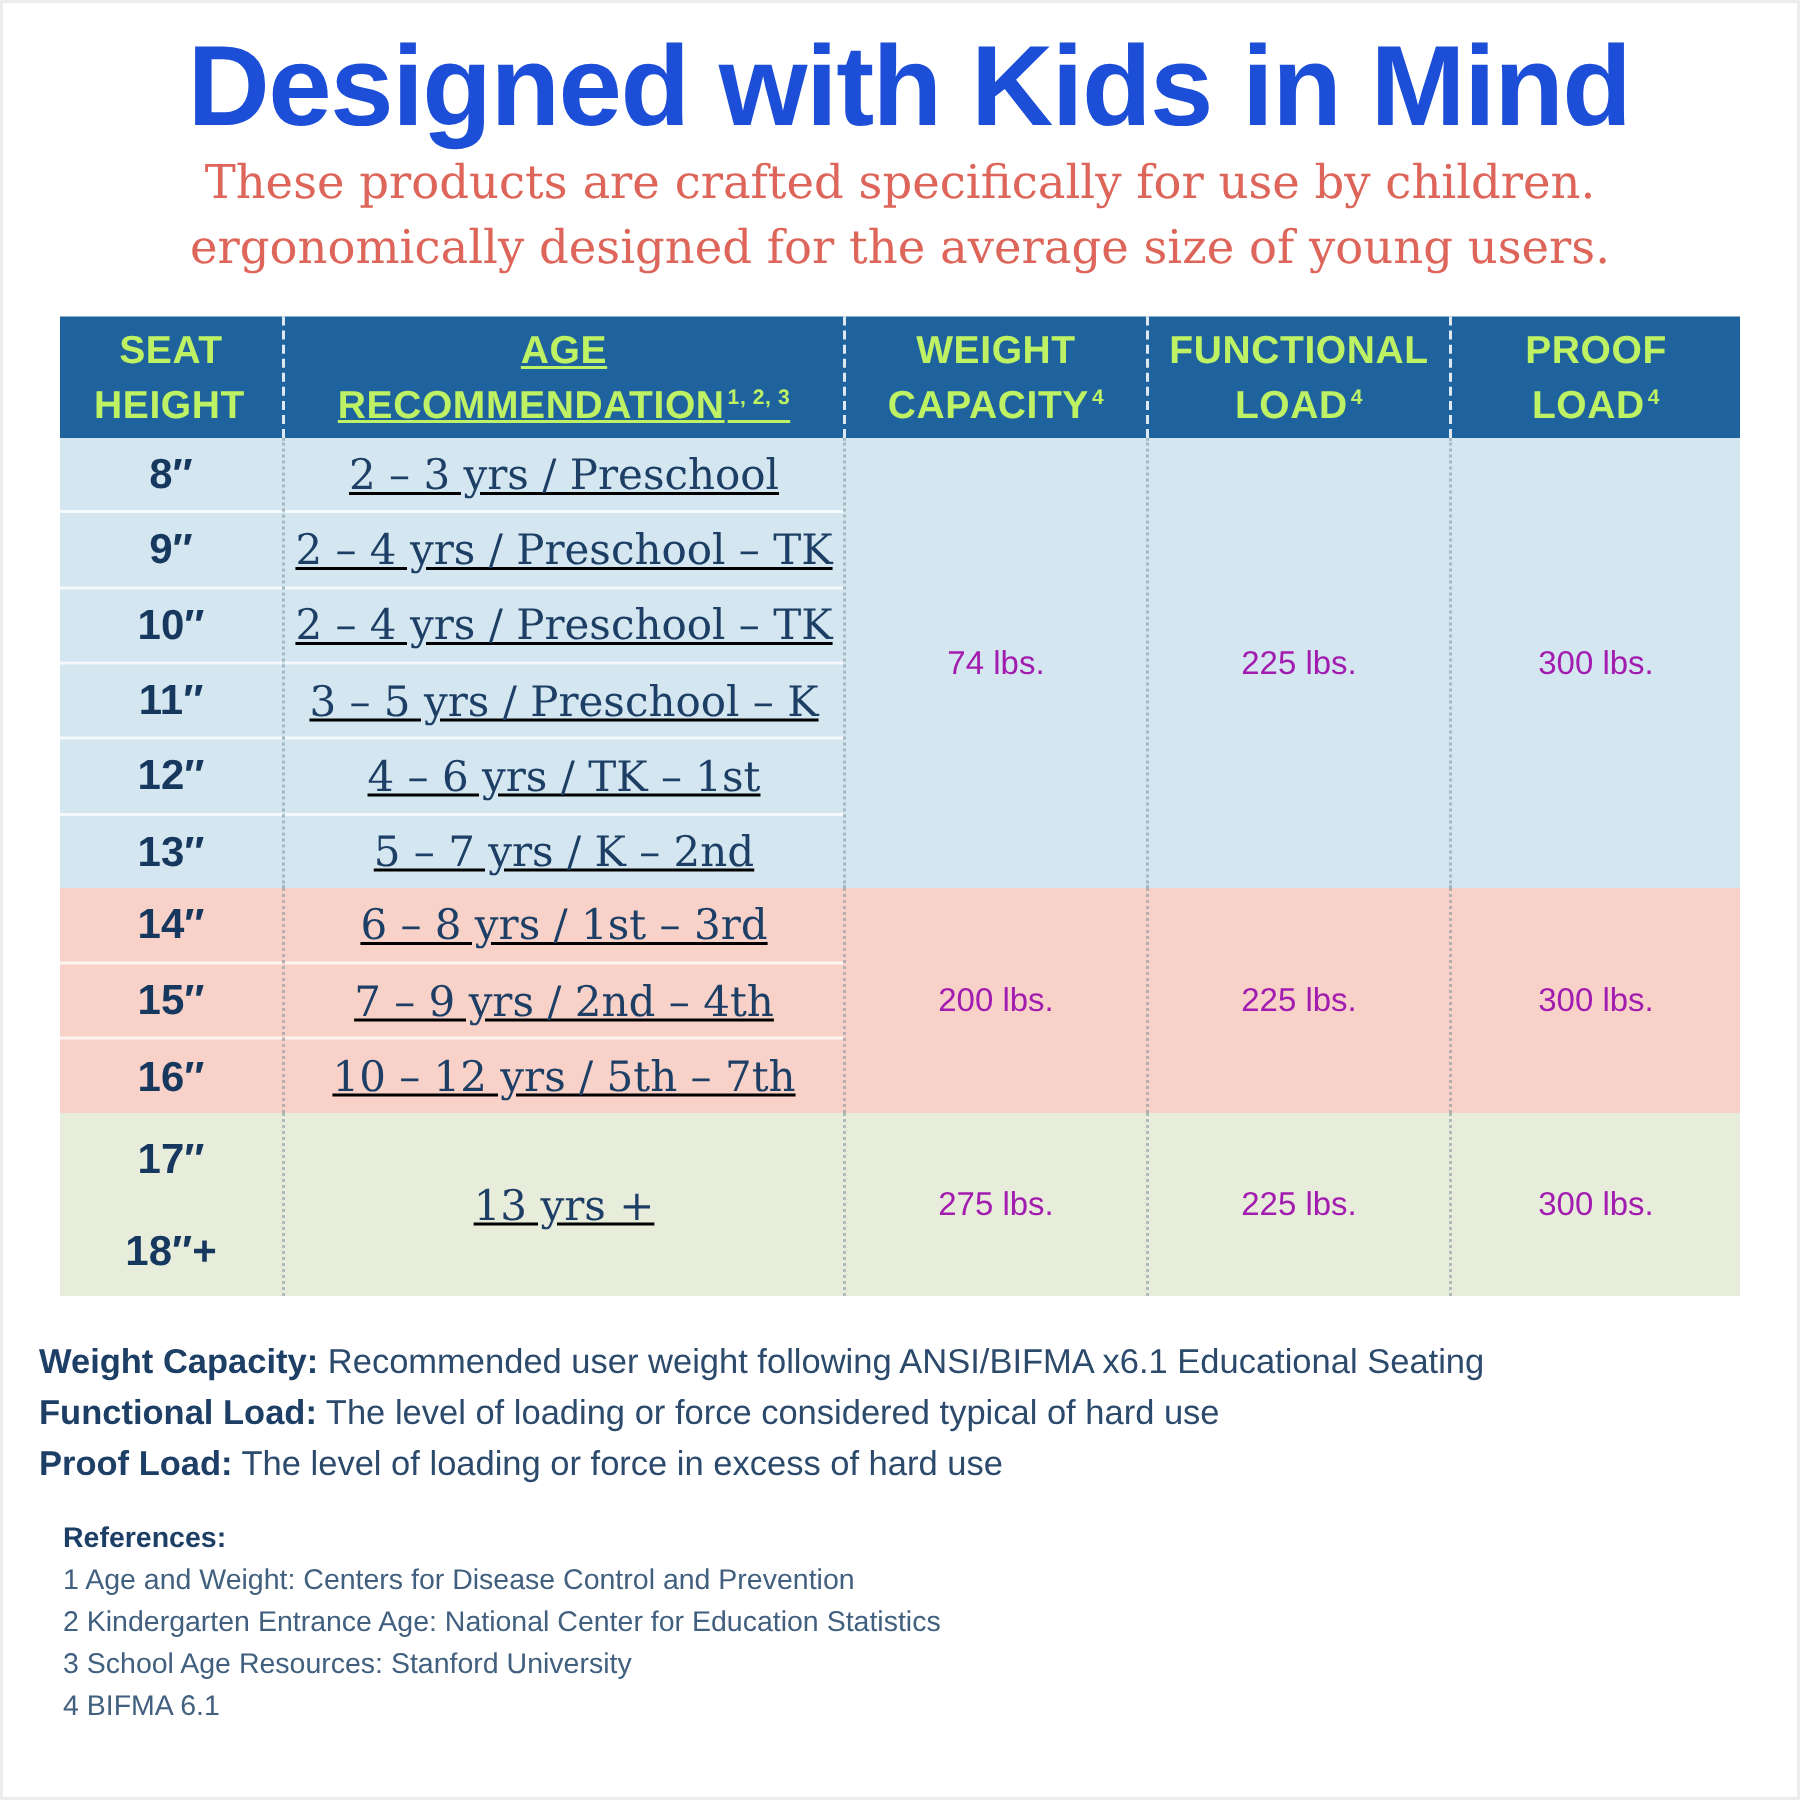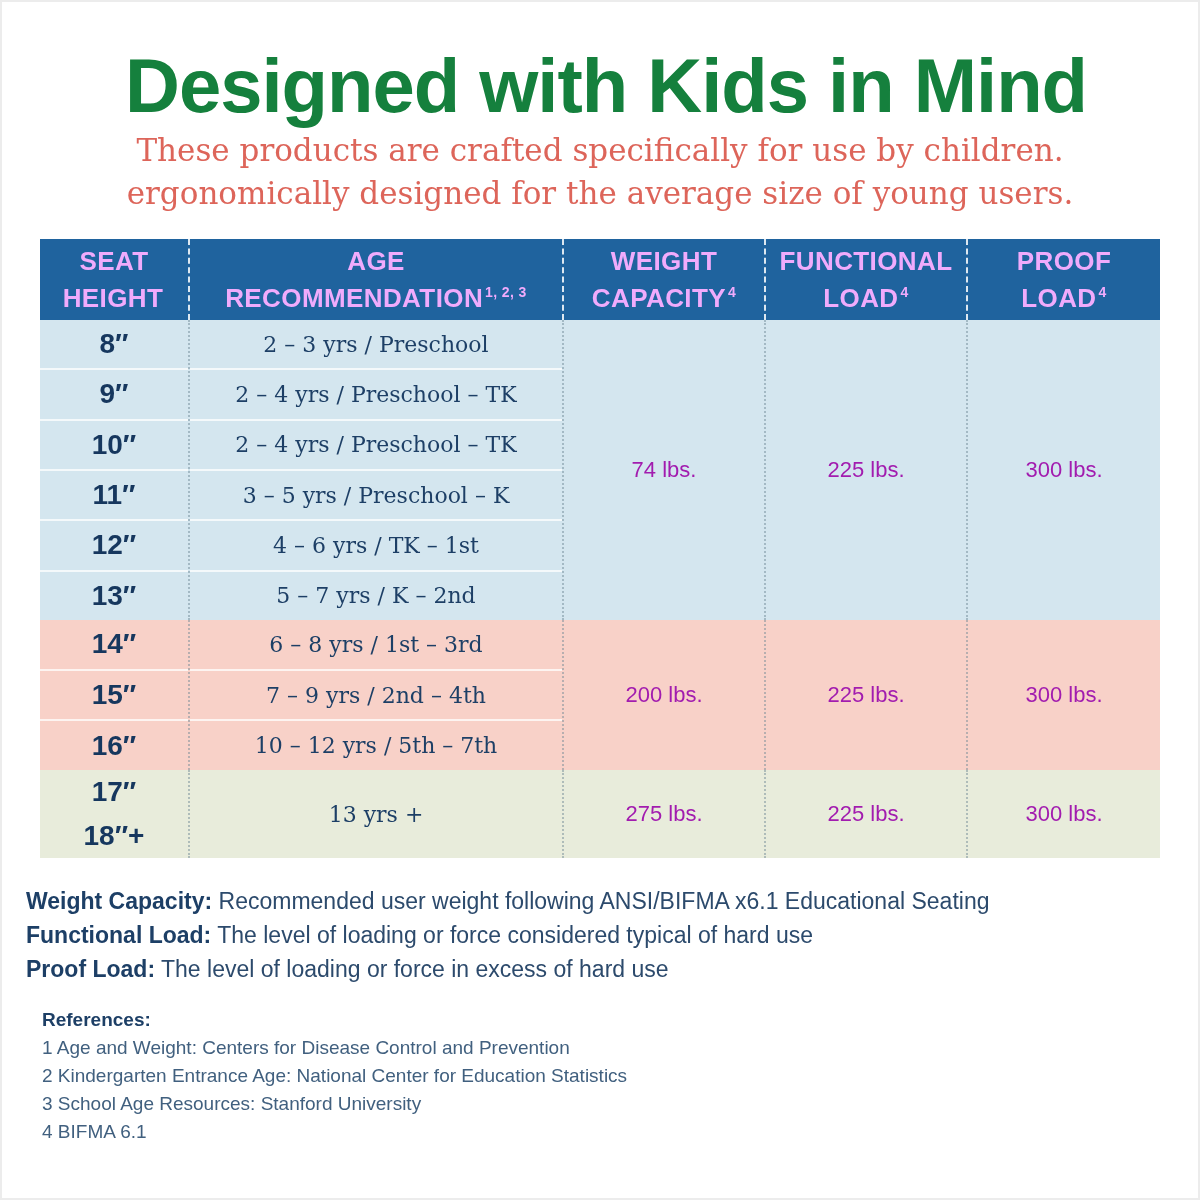--- a/index.html
+++ b/index.html
@@ -5,63 +5,63 @@
   * { margin:0; padding:0; box-sizing:border-box; }
   html,body { width:1200px; height:1200px; background:#ffffff; }
   body { font-family:"Liberation Sans", sans-serif; }
   .page {
     position:relative; width:1200px; height:1200px; overflow:hidden;
     background:#ffffff; border:2px solid #ececec;
   }
 
   
   .title {
-    margin-top:40px; text-align:center;
+    margin-top:12px; text-align:center;
     font-size:76px; font-weight:bold; letter-spacing:-1px;
-    color:#15803d;
+    color:#1d4ed8;
     padding-left:12px;
   }
   .subtitle {
     margin-top:0; text-align:center;
     font-family:"DejaVu Serif", serif;
     font-size:31px; line-height:43px; color:#dd655a;
   }
 
   
   .spec-table { width:1120px; margin:24px auto 0 auto; }
   .c1 { width:148px; }
-  .c2 { width:374px; }
+  .c2 { width:374px;text-decoration:underline; }
   .c3 { width:202px; }
   .c4 { width:202px; }
   .c5 { width:194px; }
 
   .thead { display:flex; height:81px; background:#1f639e; }
   .th {
     display:flex; flex-direction:column; justify-content:center; align-items:center;
-    text-align:center; color:#f0abfc; font-weight:bold;
+    text-align:center; color:#bef264; font-weight:bold;
     font-size:26px; line-height:31px; letter-spacing:0.4px;
   }
   .th + .th { border-left:2px dashed rgba(255,255,255,0.85); }
   .th sup { font-size:14px; margin-left:2px; }
 
   .section { display:flex; }
   .sec-small  { height:300px; background:#d4e6ef; }
   .sec-medium { height:150px; background:#f8d1c8; }
-  .sec-large  { height:88px; background:#e8ecdb; }
+  .sec-large  { height:122px; background:#e8ecdb; }
 
   .col { display:flex; flex-direction:column; }
   .col + .col { border-left:2px dotted rgba(105,130,145,0.45); }
   .cell { flex:1; display:flex; align-items:center; justify-content:center; text-align:center; }
   .lined .cell + .cell { border-top:2px solid rgba(255,255,255,0.75); }
 
   .seat-val {
     font-weight:bold; font-size:28px; color:#16375e; letter-spacing:0;
   }
   .serif-val {
-    font-family:"DejaVu Serif", serif; font-size:22px; color:#1d3f66;
+    font-family:"DejaVu Serif", serif; font-size:28px; color:#1d3f66;
   }
   .merged { flex:1; display:flex; align-items:center; justify-content:center; text-align:center; }
   .merged-val { font-family:Liberation Sans, sans-serif; font-size:22px; color:#a21caf; }
 
   
   .definitions { margin:26px 0 0 24px; }
   .def-line { font-size:23px; line-height:34px; color:#2c4a6c; }
   .def-term { font-weight:bold; color:#1d3f66; }
 
   .references { display:flex; margin:20px 0 0 40px;flex-direction:column; }

